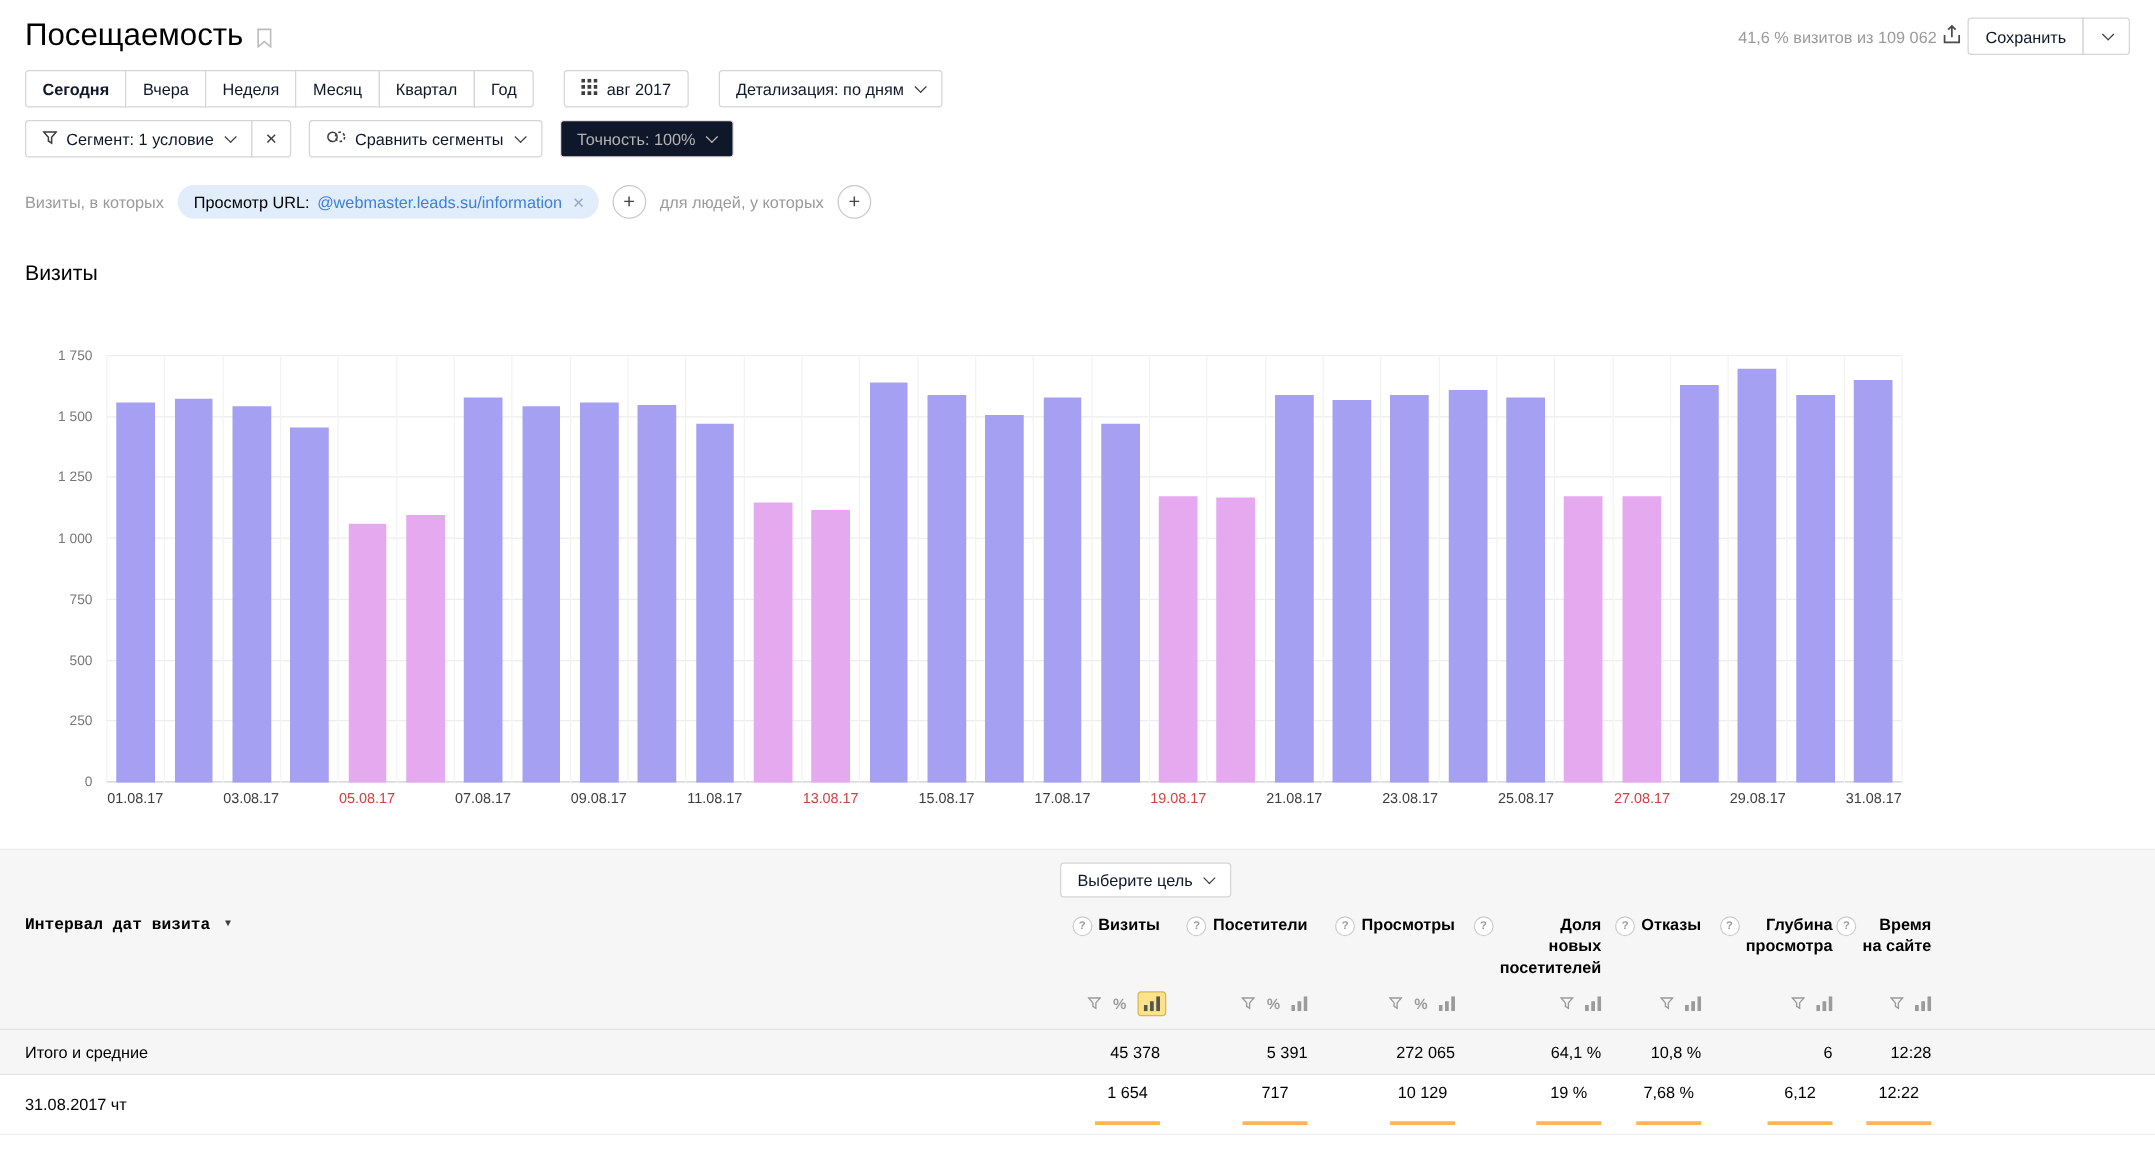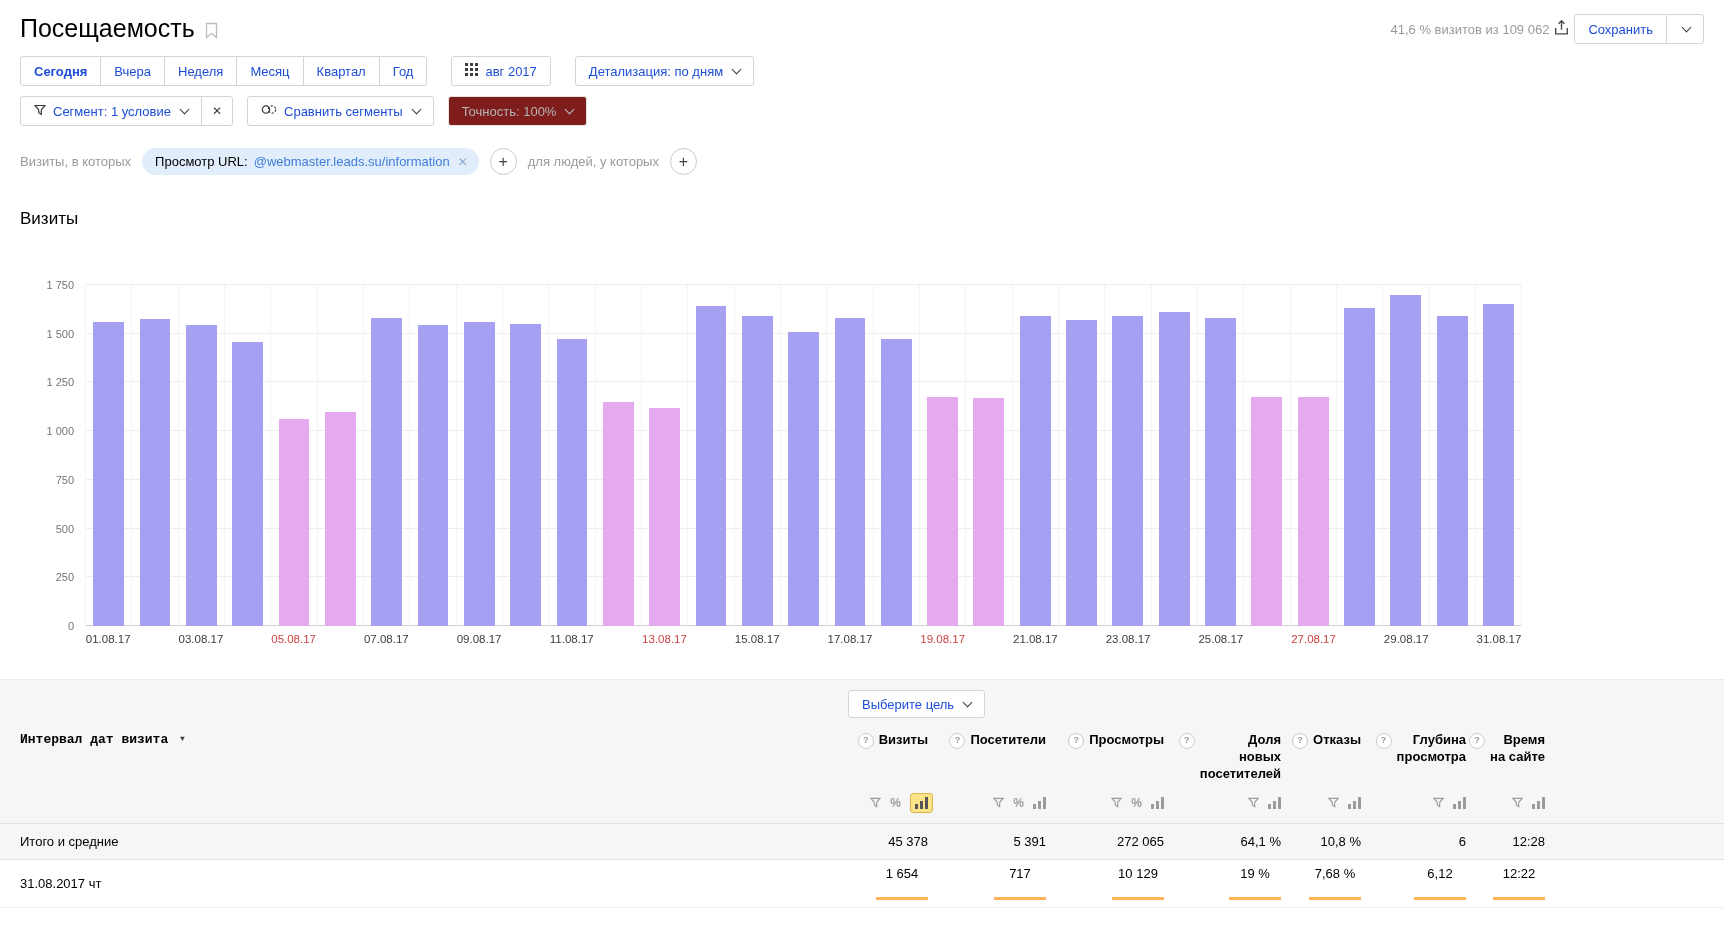--- a/index.html
+++ b/index.html
@@ -13,27 +13,27 @@
   .topbar{display:flex;justify-content:space-between;align-items:flex-start;}
   .title-wrap{display:flex;align-items:center;gap:10px;}
   h1{font-size:25px;font-weight:400;margin:0;line-height:32px;}
   .bookmark{display:inline-flex;margin-top:4px;cursor:pointer;}
   .topbar-right{display:flex;align-items:center;margin-top:2px;}
   .share-text{font-size:13px;color:#9a9a9a;}
   .icon-btn{background:none;border:none;padding:2px 4px;cursor:pointer;display:inline-flex;}
   .btn{
     display:inline-flex;align-items:center;gap:7px;background:#fff;
     border:1px solid #d5d5d5;border-radius:3px;height:30px;padding:0 13px;
-    font-size:13px;font-family:inherit;color:#1d4ed8;cursor:pointer;white-space:nowrap;box-sizing:border-box;
+    font-size:13px;font-family:inherit;color:#0f172a;cursor:pointer;white-space:nowrap;box-sizing:border-box;
   }
   .split{display:inline-flex;}
   .split .btn:first-child{border-radius:3px 0 0 3px;}
   .split .btn:last-child{border-radius:0 3px 3px 0;margin-left:-1px;}
   .chev{display:inline-block;width:6px;height:6px;border-right:1.5px solid #3c3c3c;border-bottom:1.5px solid #3c3c3c;transform:rotate(45deg);margin:-4px 0 0 3px;}
-  .btn.disabled{background:#7f1d1d;border-color:#e3e3e3;color:#b3b3b3;cursor:default;}
+  .btn.disabled{background:#0f172a;border-color:#e3e3e3;color:#b3b3b3;cursor:default;}
   .btn.disabled .chev{border-color:#bdbdbd;}
   
   .row{display:flex;align-items:center;}
   .period-row{margin-top:12px;gap:24px;}
   .seg{display:flex;}
   .seg .btn{border-radius:0;margin-left:-1px;}
   .seg .btn:first-child{border-radius:3px 0 0 3px;margin-left:0;font-weight:bold;}
   .seg .btn:last-child{border-radius:0 3px 3px 0;}
   .segment-row{margin-top:10px;gap:14px;}
   .filter-row{margin-top:22px;gap:11px;font-size:13px;color:#9a9a9a;}

